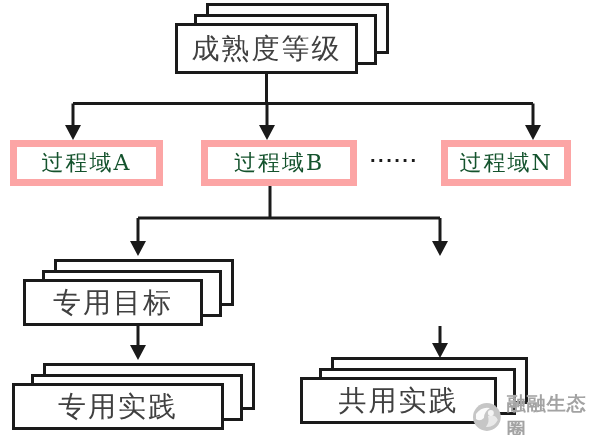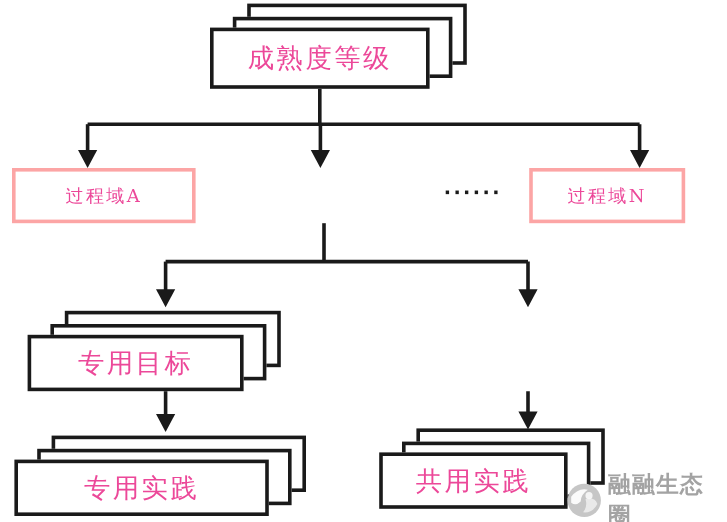--- a/index.html
+++ b/index.html
@@ -6,35 +6,35 @@
   .canvas{
     position:relative;
     width:606px;height:435px;
     background:#ffffff;
     font-family:"DejaVu Serif","Liberation Serif",serif;
     overflow:hidden;
   }
   .connectors{position:absolute;left:0;top:0;z-index:4;pointer-events:none;}
   .node,.stack{position:absolute;box-sizing:border-box;}
   .node{
-    border:3px solid #fca5a5;background:#ffffff;
+    border:7px solid #fca5a5;background:#ffffff;
     display:flex;align-items:center;justify-content:center;
-    font-size:15px;color:#ec4899;letter-spacing:2px;z-index:3;
+    font-size:22px;color:#14532d;letter-spacing:2px;z-index:3;
   }
   .stack .layer{
     position:absolute;width:100%;height:100%;box-sizing:border-box;
     border:3px solid #1a1a1a;background:#ffffff;
   }
   .stack .l3{left:31px;top:-20px;z-index:1;}
   .stack .l2{left:19px;top:-9px;z-index:2;}
   .stack .front{
     position:absolute;left:0;top:0;width:100%;height:100%;box-sizing:border-box;
     border:3px solid #1a1a1a;background:#ffffff;z-index:3;
     display:flex;align-items:center;justify-content:center;
-    font-size:22px;color:#ec4899;letter-spacing:2px;
+    font-size:28px;color:#404040;letter-spacing:2px;
   }
   .dots{
     position:absolute;z-index:3;display:flex;align-items:center;justify-content:center;
     font-size:16px;font-weight:bold;color:#1a1a1a;letter-spacing:2px;
     font-family:"DejaVu Sans","Liberation Sans",sans-serif;
   }
   .watermark{
     position:absolute;left:472px;top:391px;z-index:8;
     display:flex;align-items:center;gap:5px;
   }
@@ -78,39 +78,40 @@
   </svg>
 
   <div class="stack" style="left:175px;top:23px;width:183px;height:51px">
     <div class="layer l3"></div>
     <div class="layer l2"></div>
     <div class="front">成熟度等级</div>
   </div>
 
   <div class="node" style="left:10px;top:140px;width:153px;height:46px">过程域A</div>
 
+  <div class="node" style="left:201px;top:140px;width:156px;height:46px">过程域B</div>
 
   <div class="dots" style="left:368px;top:148px;width:52px;height:24px">······</div>
 
   <div class="node" style="left:441px;top:140px;width:130px;height:46px">过程域N</div>
 
   <div class="stack" style="left:23px;top:279px;width:180px;height:47px">
     <div class="layer l3"></div>
     <div class="layer l2"></div>
     <div class="front">专用目标</div>
   </div>
 
 
   <div class="stack" style="left:12px;top:383px;width:212px;height:47px">
     <div class="layer l3"></div>
     <div class="layer l2"></div>
     <div class="front">专用实践</div>
   </div>
 
-  <div class="stack" style="left:316px;top:377px;width:157px;height:47px">
+  <div class="stack" style="left:300px;top:377px;width:197px;height:47px">
     <div class="layer l3"></div>
     <div class="layer l2"></div>
     <div class="front">共用实践</div>
   </div>
 
   <div class="watermark">
     <svg width="30" height="30" viewBox="0 0 30 30">
       <circle cx="15" cy="15" r="14" fill="#c6c6c6"></circle>
       <path d="M4 12 Q10 4 18 6 Q12 10 12 16 Q8 20 4 17 Z" fill="#ffffff" opacity="0.9"></path>
       <path d="M16 14 Q24 12 26 18 Q22 26 14 25 Q18 20 16 14 Z" fill="#eeeeee" opacity="0.85"></path>

